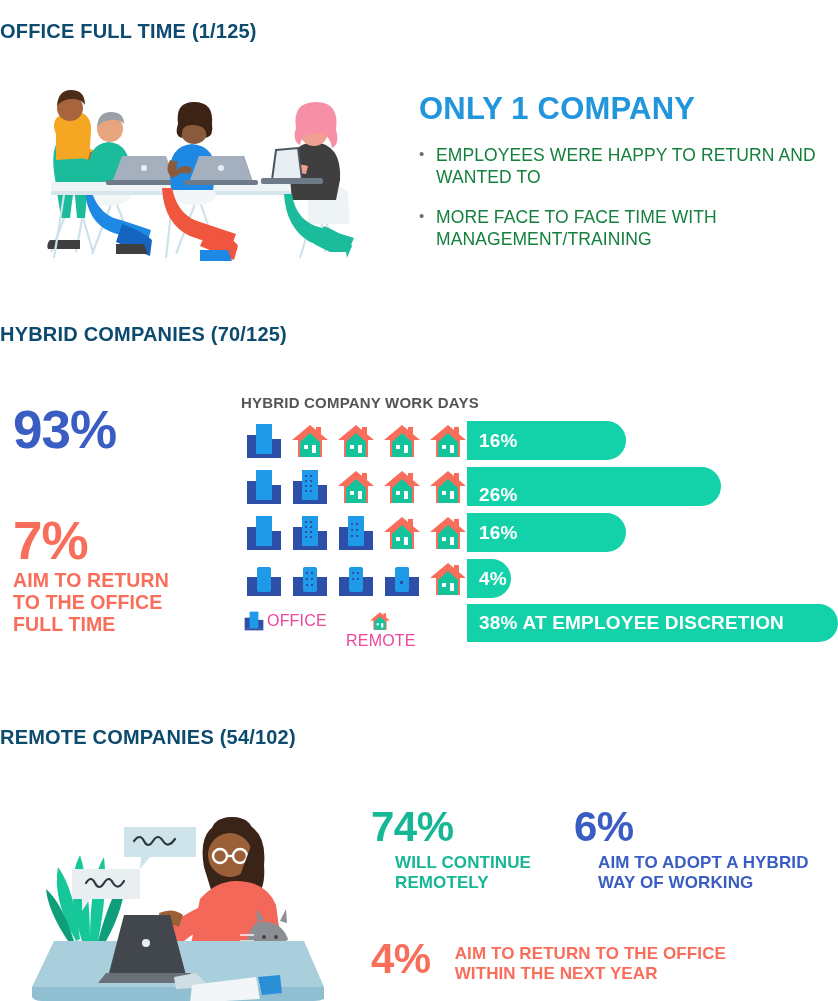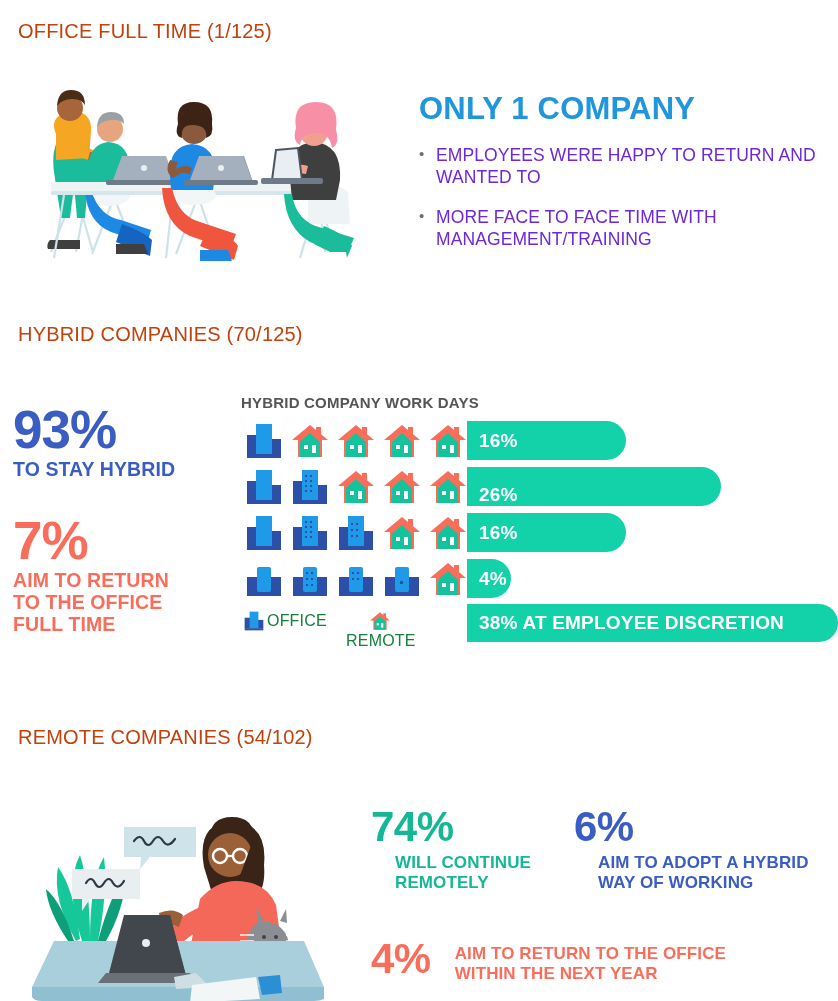--- a/index.html
+++ b/index.html
@@ -7,41 +7,40 @@
     width: 838px; height: 1001px;
     background: #ffffff;
     font-family: "Liberation Sans", sans-serif;
     overflow: hidden;
   }
   #page { position: relative; width: 838px; height: 1001px; }
 
   .sec-title {
     position: absolute;
     font-size: 20px;
-    font-weight: normal;
+    font-weight: bold;
     letter-spacing: 0.2px;
-    color: #c2410c;
+    color: #0c4a6e;
     white-space: nowrap;
-    padding-left: 18px;
   }
 
   
   #office-illus { position: absolute; left: 18px; top: 72px; width: 372px; height: 200px; }
   #only-block { position: absolute; left: 419px; top: 93px; width: 415px; }
   #only-head {
     font-size: 31px; font-weight: bold; color: #2196dc;
     letter-spacing: 0.2px; line-height: 1.05; white-space: nowrap;
   }
   .bullet-row { display: flex; margin-top: 18px; }
   .bullet-dot {
     color: #6f6f6f; font-size: 15px; line-height: 19px;
     width: 17px; flex: none; text-align: left;
   }
   .bullet-txt {
-    color: #6d28d9; font-size: 17.5px; font-weight: normal;
+    color: #15803d; font-size: 17.5px; font-weight: normal;
     line-height: 22px; letter-spacing: 0.1px;
   }
 
   
   #stat-93 { position: absolute; left: 13px; top: 404px; }
   #stat-7  { position: absolute; left: 13px; top: 515px; }
   .big-num { font-size: 53px; font-weight: bold; line-height: 0.98; letter-spacing: -1px; }
   .sub-lab { font-size: 19.5px; font-weight: bold; line-height: 1.12; letter-spacing: 0.1px; margin-top: 3px; }
   .c-blue  { color: #3a5dc4; }
   .c-coral { color: #f96d5b; }
@@ -61,21 +60,21 @@
     background: #13d1a8; border-radius: 0 20px 20px 0;
     display: flex; align-items: center;
   }
   .bar-lab {
     color: #ffffff; font-size: 19px; font-weight: bold;
     margin-left: 12px; letter-spacing: 0.2px; white-space: nowrap;
   }
 
   #legend-row { position: relative; height: 40px; margin-top: 2px; }
   .legend-item { position: absolute; display: flex; align-items: center; top: 6px; }
-  .legend-txt { font-size: 16px; font-weight: normal; color: #15803d; letter-spacing: 0.2px; margin-left: 2px; }
+  .legend-txt { font-size: 16px; font-weight: normal; color: #ec4899; letter-spacing: 0.2px; margin-left: 2px; }
   #bar-disc {
     position: absolute; left: 226px; top: 0px; height: 38px; width: 371px;
     background: #13d1a8; border-radius: 0 19px 19px 0;
     display: flex; align-items: center;
   }
   #bar-disc .bar-lab { font-size: 19px; margin-left: 12px; }
 
   
   #remote-illus { position: absolute; left: 14px; top: 795px; width: 320px; height: 206px; }
   #rm-74 { position: absolute; left: 371px; top: 806px; }
@@ -182,21 +181,20 @@
     <div class="bullet-row">
       <span class="bullet-dot">•</span>
       <span class="bullet-txt">MORE FACE TO FACE TIME WITH MANAGEMENT/TRAINING</span>
     </div>
   </div>
 
   <div class="sec-title" style="left:0px; top:323px;">HYBRID COMPANIES (70/125)</div>
 
   <div id="stat-93">
     <div class="big-num c-blue">93%</div>
-    <div class="sub-lab c-blue">TO STAY HYBRID</div>
   </div>
 
   <div id="stat-7">
     <div class="big-num c-coral">7%</div>
     <div class="sub-lab c-coral" style="width:170px;">AIM TO RETURN TO THE OFFICE FULL TIME</div>
   </div>
 
   <div id="chart-title">HYBRID COMPANY WORK DAYS</div>
 
   <div id="chart">

